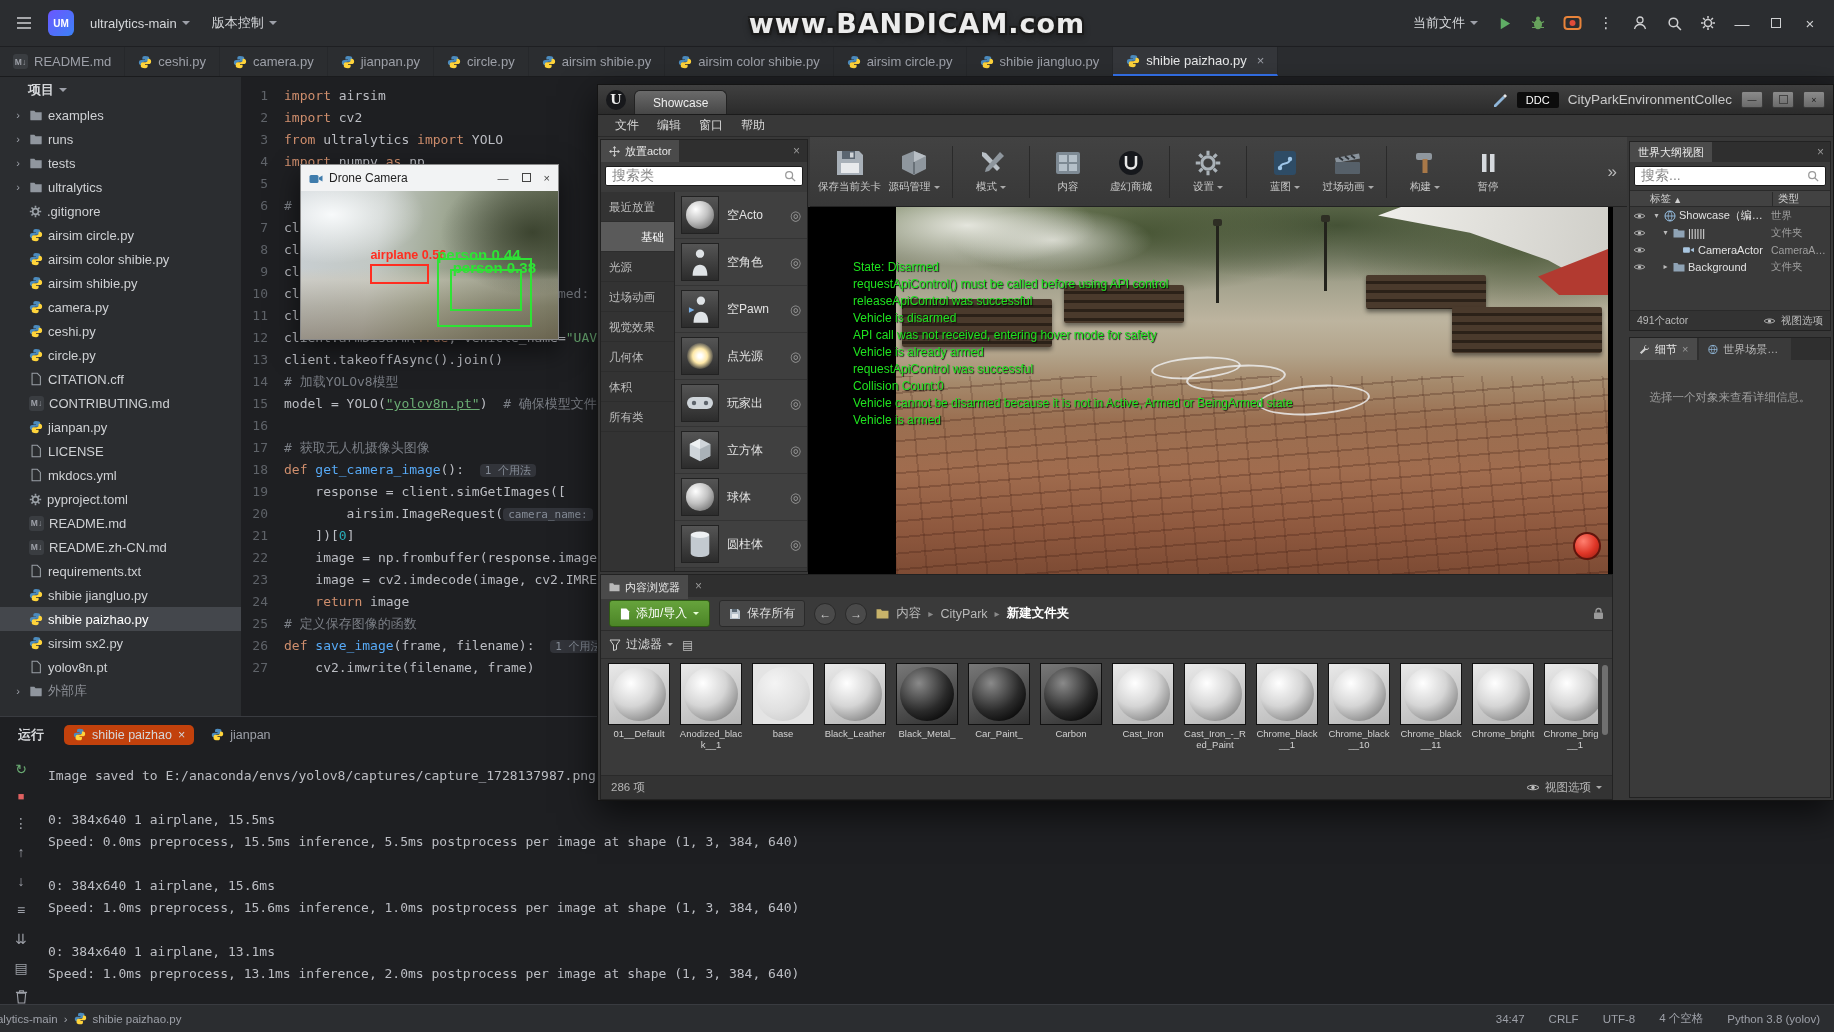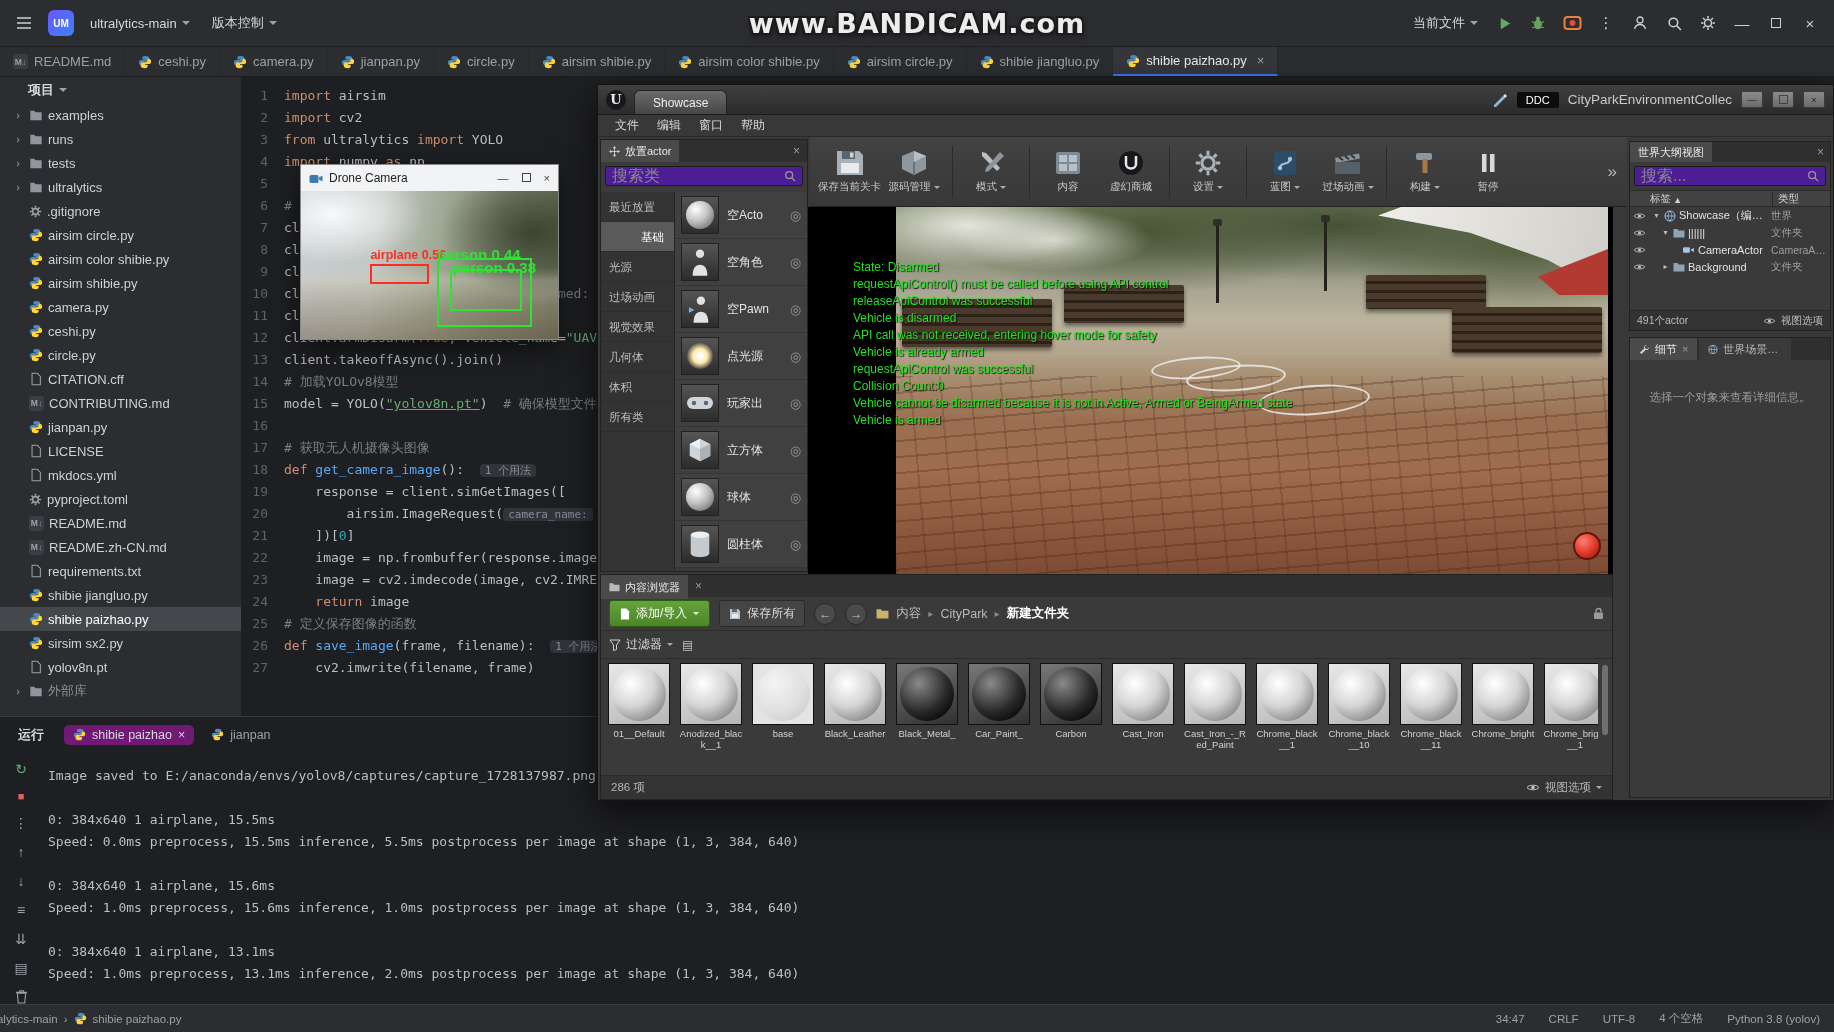--- a/index.html
+++ b/index.html
@@ -50,21 +50,21 @@
   .kw{color:#cf8e6d;} .pl{color:#bcbec4;} .str{color:#6aab73;}
   .strU{color:#6aab73;text-decoration:underline;}
   .com{color:#7a7e85;} .fn{color:#57aaf7;} .num{color:#2aacb8;}
   .hint{color:#868d98;background:#32343a;border-radius:4px;padding:0 5px;font-size:11px;}
 
   
   .pc-run{position:absolute;left:0;top:716px;width:1834px;height:288px;background:#1e1f22;border-top:1px solid #393b40;}
   .run-head{display:flex;align-items:center;gap:20px;padding:5px 0 0 18px;height:30px;}
   .run-title{font-weight:700;font-size:13px;color:#d5d7da;}
   .run-tab{display:flex;align-items:center;gap:6px;font-size:12.5px;color:#9da0a8;padding:3px 9px;border-radius:5px;}
-  .run-tab.active{background:#701a75;color:#d5d7da;}
+  .run-tab.active{background:#c2410c;color:#d5d7da;}
   .run-rail{position:absolute;left:0;top:40px;width:42px;bottom:0;display:flex;flex-direction:column;align-items:center;gap:13px;padding-top:4px;color:#9da0a8;font-size:14px;}
   .run-rail .grn{color:#6aab73;} .run-rail .red{color:#e06161;font-size:11px;}
   .console{position:absolute;left:48px;top:48px;right:0;bottom:4px;font-family:"DejaVu Sans Mono",monospace;
     font-size:13px;line-height:22px;color:#bcbec4;white-space:pre;overflow:hidden;}
 
   
   .pc-status{position:absolute;left:0;top:1004px;width:1834px;height:28px;background:#2b2d30;border-top:1px solid #393b40;
     display:flex;align-items:center;font-size:11.5px;color:#9da0a8;padding:0 14px;}
   .st-left{display:flex;align-items:center;gap:6px;margin-left:-33px;white-space:nowrap;}
   .st-right{margin-left:auto;display:flex;align-items:center;gap:24px;white-space:nowrap;}
@@ -106,22 +106,22 @@
     display:inline-flex;align-items:center;justify-content:center;font-size:9px;color:#1d1d1d;}
   .ue-menu{position:absolute;left:0;top:30px;right:0;height:22px;display:flex;align-items:center;padding-left:8px;
     background:#383838;border-bottom:1px solid #2a2a2a;}
   .ue-menu span{padding:2px 9px;font-size:12px;color:#d8d8d8;}
 
   
   .ue-place{position:absolute;left:2px;top:54px;width:208px;height:433px;background:#3a3a3a;border:1px solid #222;overflow:hidden;}
   .place-head{height:22px;background:#2f2f2f;display:flex;align-items:stretch;}
   .place-head .ph-tab{display:flex;align-items:center;gap:5px;background:#4a4a4a;padding:0 8px;font-size:11px;color:#e8e8e8;}
   .place-head .x{margin-left:auto;padding:0 7px;display:flex;align-items:center;color:#999;font-size:12px;}
-  .mini-search{margin:4px;height:20px;background:#4c1d95;border:1px solid #1c1c1c;border-radius:2px;
-    display:flex;align-items:center;padding:0 6px;color:#8a8a8a;font-size:16px;}
+  .mini-search{margin:4px;height:20px;background:#ffffff;border:1px solid #1c1c1c;border-radius:2px;
+    display:flex;align-items:center;padding:0 6px;color:#8a8a8a;font-size:14px;}
   .mini-search .mg{margin-left:auto;}
   .place-body{position:absolute;left:0;top:52px;right:0;bottom:0;display:flex;}
   .pcats{width:74px;background:#333;border-right:1px solid #242424;}
   .pcat{height:30px;line-height:30px;padding-left:8px;font-size:11.5px;color:#bdbdbd;border-bottom:1px solid #2d2d2d;white-space:nowrap;overflow:hidden;}
   .pcat.active{background:#5a5a5a;color:#fff;padding-left:40px;}
   .pitems{flex:1;overflow:hidden;}
   .pitem{height:47px;display:flex;align-items:center;gap:8px;padding:0 6px;background:#404040;border-bottom:1px solid #343434;}
   .pthumb{width:38px;height:38px;flex:none;background:linear-gradient(#555,#2c2c2c);border:1px solid #222;
     display:flex;align-items:center;justify-content:center;}
   .pball{width:28px;height:28px;border-radius:50%;background:radial-gradient(circle at 35% 30%,#fff,#c2c2c2 45%,#7d7d7d 80%,#585858);}

